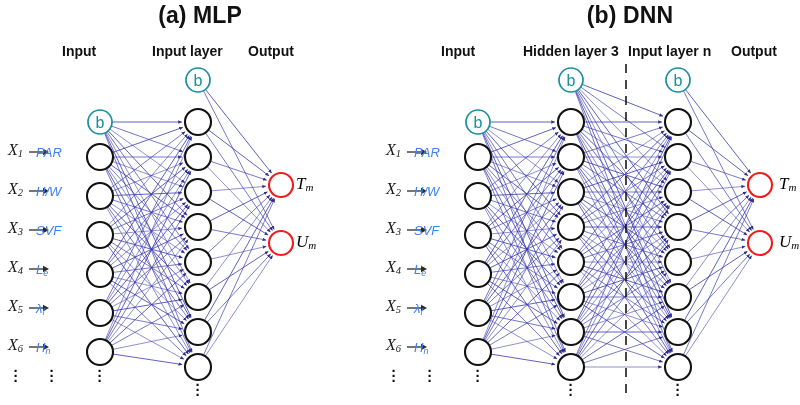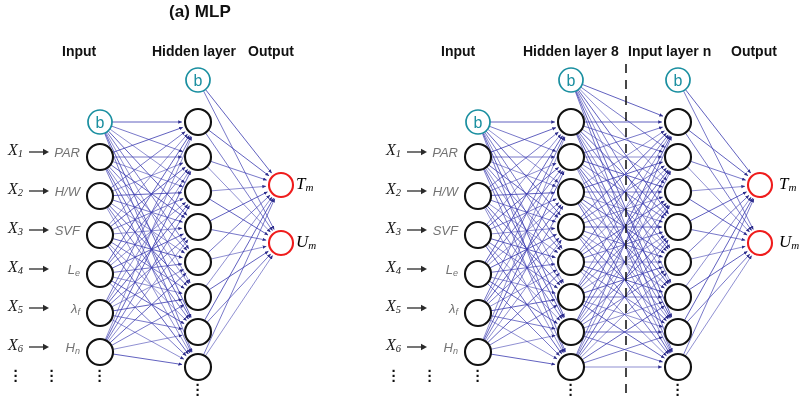--- a/index.html
+++ b/index.html
@@ -2,38 +2,38 @@
 <html><head>
 <meta charset="utf-8">
 <style>
   html,body{margin:0;padding:0;background:#ffffff;}
   body{width:800px;height:405px;overflow:hidden;
        font-family:"Liberation Sans", sans-serif;}
   #stage{position:relative;width:800px;height:405px;background:#fff;}
   svg.net{position:absolute;left:0;top:0;width:800px;height:405px;}
   .panel-title{
     position:absolute;font-family:"Liberation Sans",sans-serif;
-    font-weight:bold;font-size:17px;color:#111;text-align:center;
+    font-weight:bold;font-size:23px;color:#111;text-align:center;
     white-space:nowrap;letter-spacing:.1px;
   }
   .col-head{
     position:absolute;font-family:"Liberation Sans",sans-serif;
     font-weight:bold;font-size:14px;color:#111;
     white-space:nowrap;
     margin-top:12px;
   }
   .var-lab{
     position:absolute;font-family:"Liberation Serif",serif;
     font-style:italic;font-size:16px;color:#1a1a1a;white-space:nowrap;
   }
   .var-lab .sub{font-size:10.5px;vertical-align:-0.22em;font-style:italic;}
   .feat-lab{
     position:absolute;font-family:"Liberation Sans",sans-serif;
-    font-style:italic;font-size:13px;color:#737373;white-space:nowrap;
-    text-align:right;
+    font-style:italic;font-size:13px;color:#3b82f6;white-space:nowrap;
+    text-align:left;
   }
   .feat-lab .sub{font-size:9px;vertical-align:-0.25em;}
   .out-lab{
     position:absolute;font-family:"Liberation Serif",serif;
     font-style:italic;font-size:17px;color:#000000;white-space:nowrap;
   }
   .out-lab .sub{font-size:11px;vertical-align:-0.22em;}
   .vdots{
     position:absolute;font-family:"Liberation Sans",sans-serif;
     font-size:15px;line-height:5px;color:#111;text-align:center;
@@ -383,21 +383,21 @@
           <line x1="407" y1="347" x2="422" y2="347" stroke="#2a2a2a" stroke-width="1.3"></line>
           <path d="M421,343.8 L427,347 L421,350.2 z" fill="#2a2a2a"></path>
         </g>
       </g>
     <line id="dnn-divider" x1="626" y1="64" x2="626" y2="396" stroke="#1a1a1a" stroke-width="1.6" stroke-dasharray="9 7"></line>
   </svg>
 
   <div class="panel-title" style="left:110px;top:2px;width:180px;">(a) MLP</div>
 
   <div class="col-head" style="left:62px;top:31px;width:76px;">Input</div>
-  <div class="col-head" style="left:152px;top:31px;width:96px;">Hidden layer</div>
+  <div class="col-head" style="left:152px;top:31px;width:96px;">Input layer</div>
   <div class="col-head" style="left:248px;top:31px;width:70px;">Output</div>
 
   <div class="var-lab" style="left:8px;top:141px;">
     <span>X</span><span class="sub">1</span>
   </div>
   <div class="var-lab" style="left:8px;top:180px;">
     <span>X</span><span class="sub">2</span>
   </div>
   <div class="var-lab" style="left:8px;top:219px;">
     <span>X</span><span class="sub">3</span>
@@ -452,23 +452,24 @@
       <i>·</i>
       <i>·</i>
       <i>·</i>
     </div>
   <div class="vdots" style="left:190px;top:382px;width:16px;">
       <i>·</i>
       <i>·</i>
       <i>·</i>
     </div>
 
+  <div class="panel-title" style="left:540px;top:2px;width:180px;">(b) DNN</div>
 
   <div class="col-head" style="left:441px;top:31px;width:76px;">Input</div>
-  <div class="col-head" style="left:523px;top:31px;width:104px;">Hidden layer 8</div>
+  <div class="col-head" style="left:523px;top:31px;width:104px;">Hidden layer 3</div>
   <div class="col-head" style="left:628px;top:31px;width:104px;">Input layer n</div>
   <div class="col-head" style="left:731px;top:31px;width:66px;">Output</div>
 
   <div class="var-lab" style="left:386px;top:141px;">
     <span>X</span><span class="sub">1</span>
   </div>
   <div class="var-lab" style="left:386px;top:180px;">
     <span>X</span><span class="sub">2</span>
   </div>
   <div class="var-lab" style="left:386px;top:219px;">

